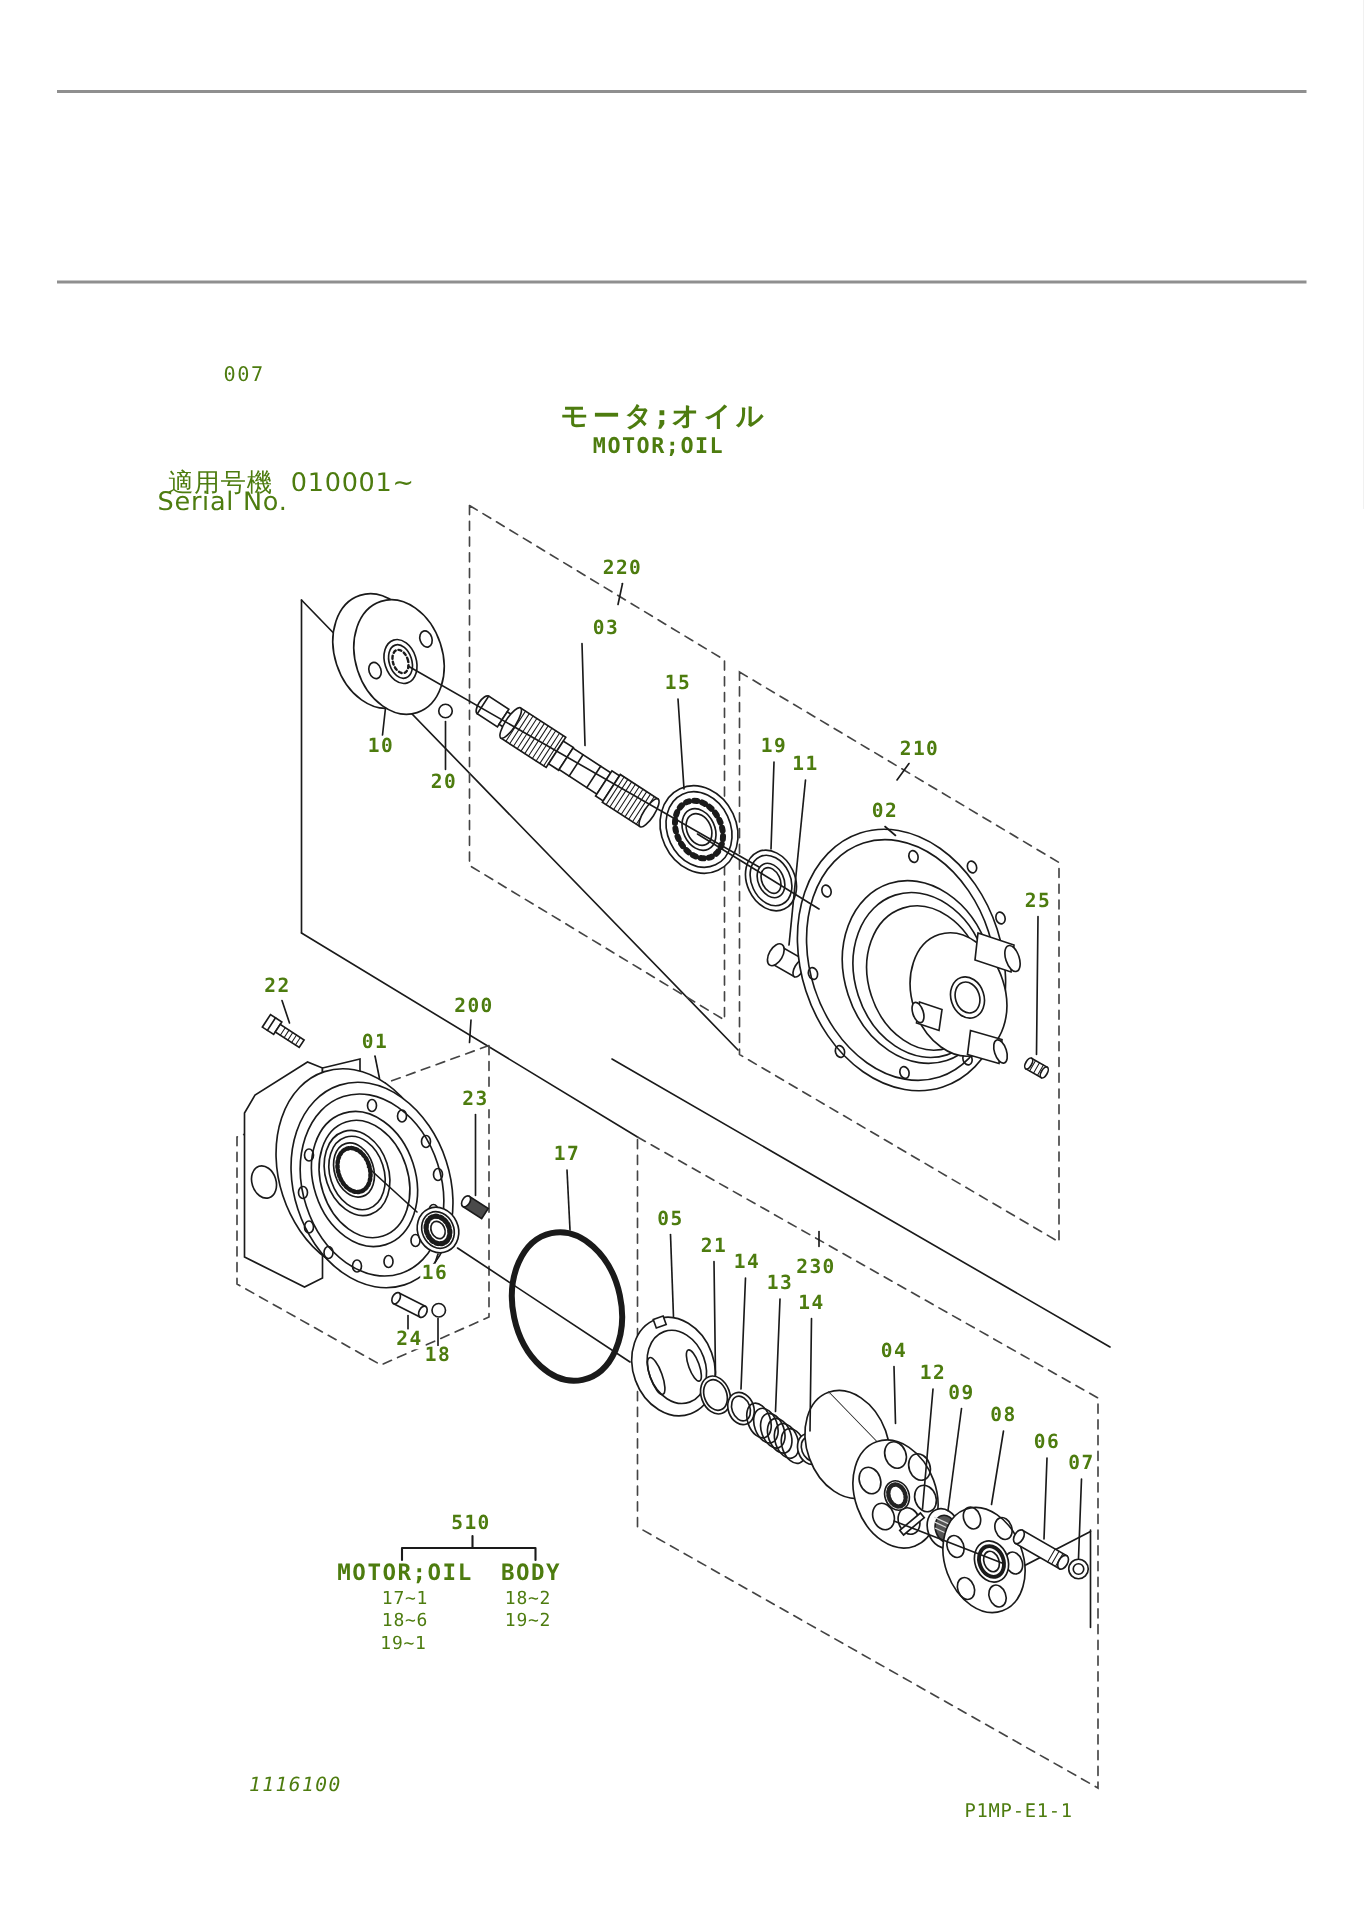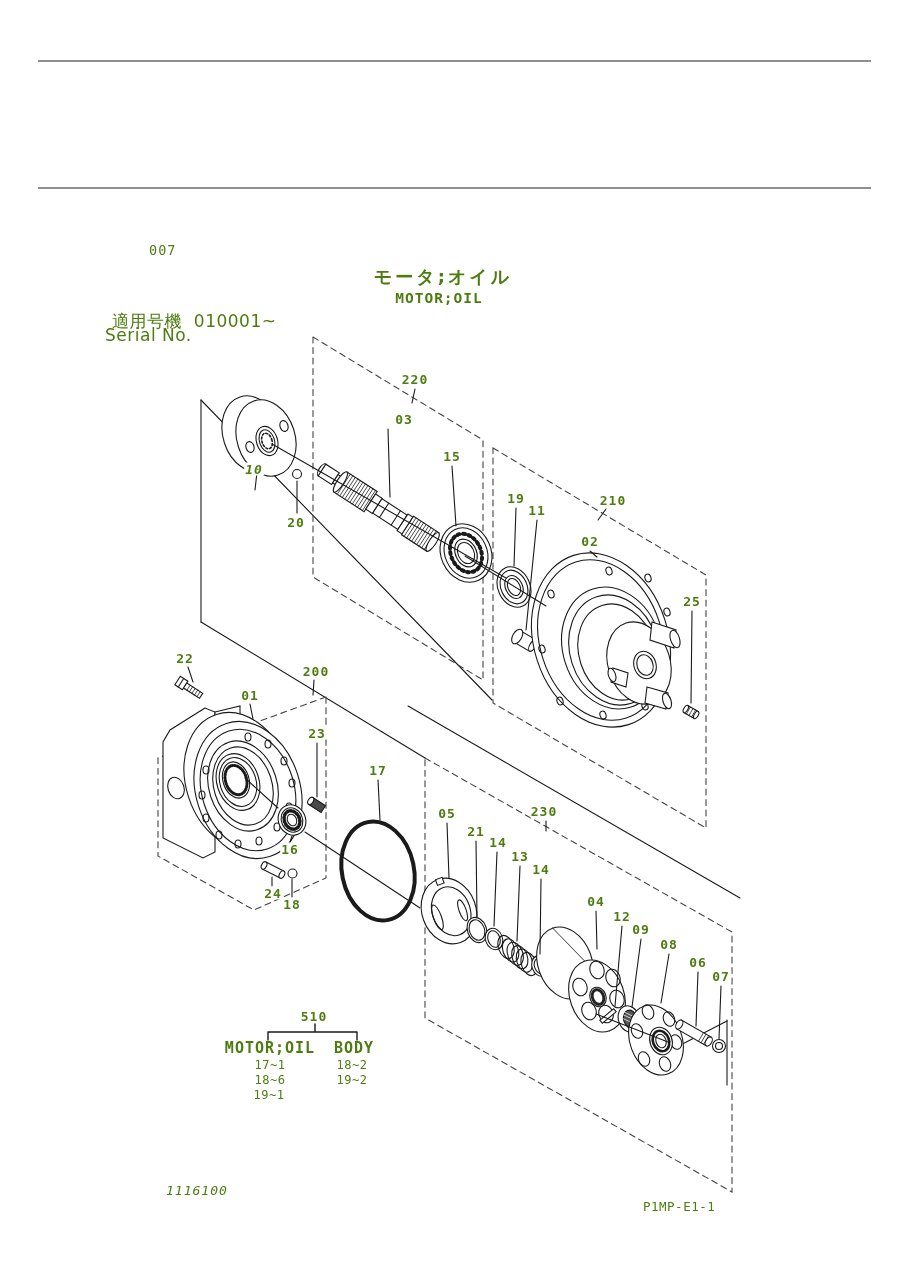--- a/index.html
+++ b/index.html
@@ -327,22 +327,22 @@
   <div class="t tbl-item" style="left:352px;top:1065px">18~2</div>
   <div class="t tbl-item" style="left:352px;top:1080px">19~2</div>
 
   <div class="tl foot-l" style="left:166px;top:1183px">1116100</div>
   <div class="tl foot-r" style="left:643px;top:1199px">P1MP-E1-1</div>
 
   <div id="callout-layer">
       <div class="callout" style="left: 415px; top: 379px;">220</div>
       <div class="callout" style="left: 613px; top: 500px;">210</div>
       <div class="callout" style="left: 316px; top: 671px;">200</div>
-      <div class="callout" style="left: 544px; top: 811px; text-align: right;">230</div>
-      <div class="callout" style="left: 254px; top: 469px; font-style: italic;">10</div>
+      <div class="callout" style="left: 544px; top: 845px; text-align: right;">230</div>
+      <div class="callout" style="left: 254px; top: 498px;">10</div>
       <div class="callout" style="left: 296px; top: 522px;">20</div>
       <div class="callout" style="left: 404px; top: 419px;">03</div>
       <div class="callout" style="left: 452px; top: 456px;">15</div>
       <div class="callout" style="left: 516px; top: 498px;">19</div>
       <div class="callout" style="left: 537px; top: 510px;">11</div>
       <div class="callout" style="left: 590px; top: 541px;">02</div>
       <div class="callout" style="left: 692px; top: 601px;">25</div>
       <div class="callout" style="left: 185px; top: 658px;">22</div>
       <div class="callout" style="left: 250px; top: 695px;">01</div>
       <div class="callout" style="left: 317px; top: 733px;">23</div>

